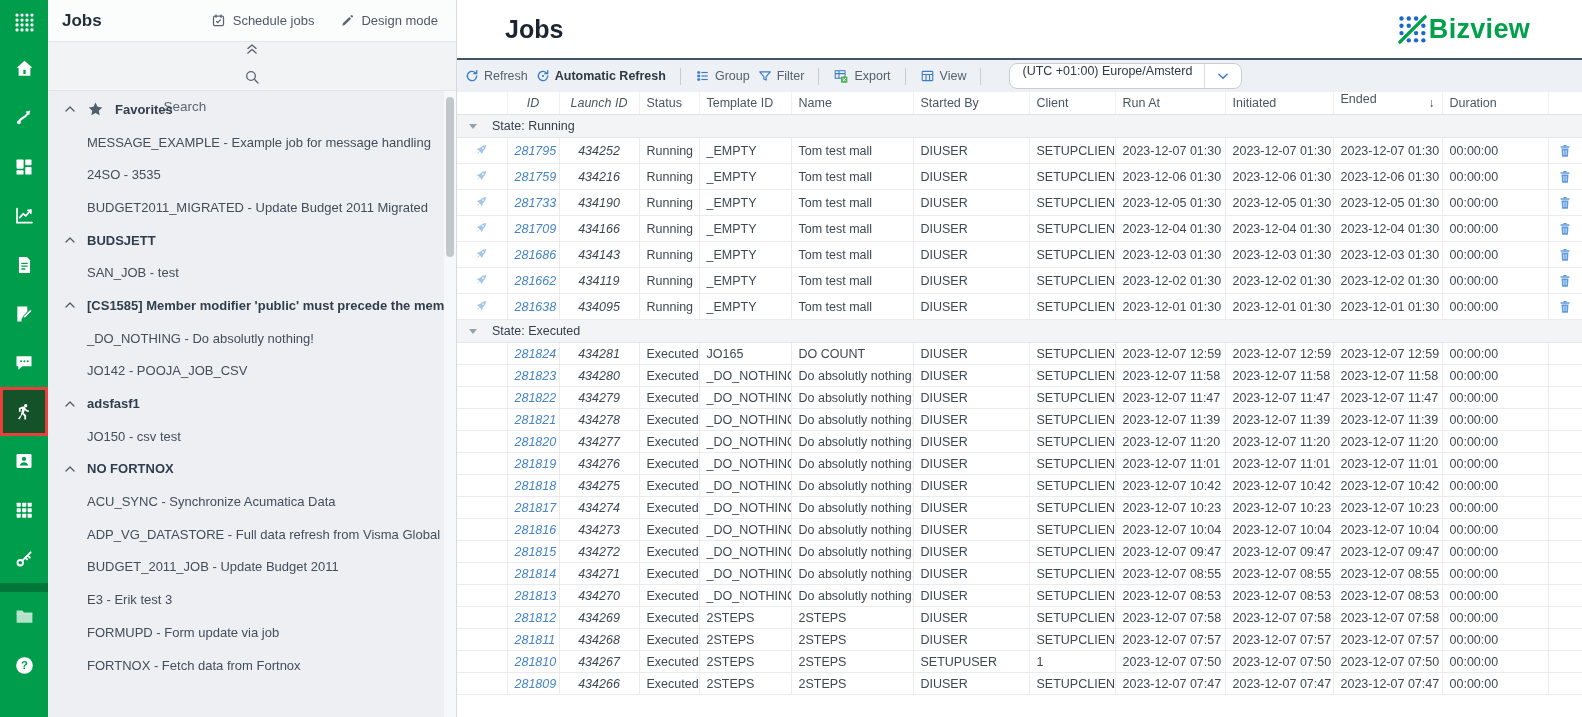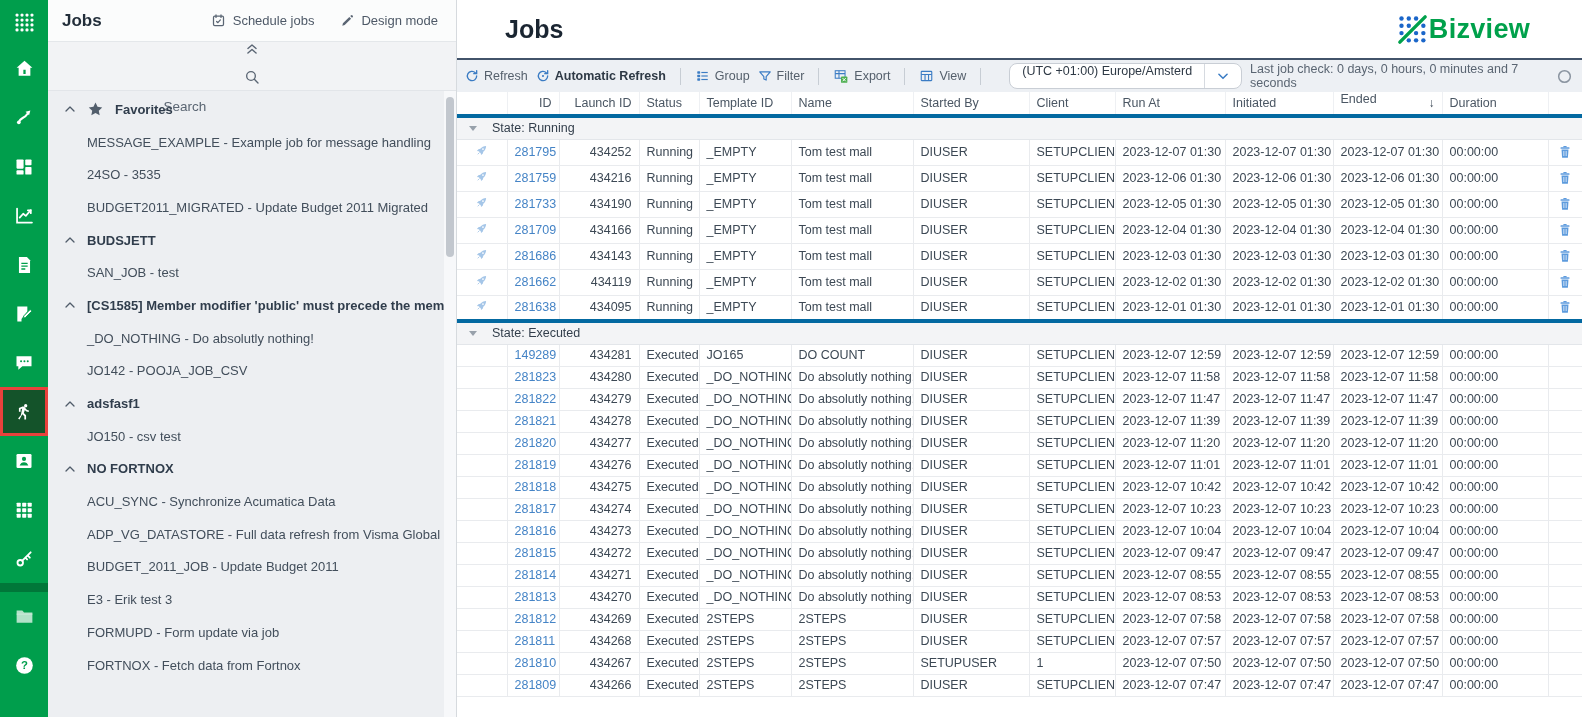--- a/index.html
+++ b/index.html
@@ -49,22 +49,22 @@
   
   .table-wrap { flex:1; overflow:hidden; background:#fff; }
   table { border-collapse:collapse; table-layout:fixed; width:100%; }
   th { height:22px; font-weight:normal; font-size:12.5px; color:#4A5663; text-align:left; padding:0 7px;
        border-bottom:1px solid #DFE3E7; border-right:1px solid #EEF0F3; white-space:nowrap; overflow:hidden; }
   td { font-size:12.5px; color:#3C4854; padding:0 7px; border-bottom:1px solid #E9EBEE; border-right:1px solid #E9EBEE;
        overflow:hidden; white-space:nowrap; }
   th:last-child, td:last-child { border-right:none; }
   tr.running td { height:26px; }
   tr.executed td { height:22px; }
-  th:nth-child(2), th:nth-child(3), td.num { text-align:right; }
-  .group-td { background:#F3F4F6; color:#323E4B; height:23px; border-top:4px solid #0369a1; border-bottom:1px solid #E3E6EA; padding-left:12px; }
+  th:nth-child(2), th:nth-child(3), td.num { text-align:center;font-style:italic; }
+  .group-td { background:#F3F4F6; color:#323E4B; height:23px; border-top:1px solid #0369a1; border-bottom:1px solid #E3E6EA; padding-left:12px; }
   .tri { display:inline-block; width:0; height:0; border-left:4px solid transparent; border-right:4px solid transparent; border-top:5px solid #98A1AB; margin-right:15px; vertical-align:middle; }
   .id-link { color:#4584C6; cursor:pointer; }
   .icon-cell { text-align:center; }
   .action-cell { text-align:center; padding:0; }
   .trash-btn { background:none; border:none; cursor:pointer; padding:1px 2px; display:inline-flex; vertical-align:middle; }
   .sort-arrow { float:right; color:#3A4654; font-size:12px; line-height:22px; }
   .ic { display:inline-flex; align-items:center; }
 </style>
 </head>
 <body>
@@ -415,28 +415,20 @@
     <span class="tz-select">
       <span class="tz-text">(UTC +01:00) Europe/Amsterd</span>
       <span class="tz-chev">
           <span class="ic">
             <svg width="14" height="14" viewBox="0 0 24 24" fill="none" stroke="#3B7CC4" stroke-width="2.6" stroke-linecap="round" stroke-linejoin="round">
               <path d="M5 9l7 7 7-7"></path>
             </svg>
           </span>
         </span>
     </span>
-    <span class="last-check">
-      <span>Last job check: 0 days, 0 hours, 0 minutes and 7 seconds</span>
-      <span class="ic">
-          <svg width="15" height="15" viewBox="0 0 16 16">
-            <circle cx="8" cy="8" r="6.2" fill="none" stroke="#8A94A0" stroke-width="1.6"></circle>
-          </svg>
-        </span>
-    </span>
   </div>
   <div class="table-wrap">
     <table>
       <colgroup>
         <col style="width:50px">
           <col style="width:52px">
           <col style="width:80px">
           <col style="width:60px">
         <col style="width:92px">
           <col style="width:122px">
@@ -663,21 +655,21 @@
                   </g>
                   <path d="M9.7 11.5v10M14.3 11.5v10" stroke="#EAF2FB" stroke-width="1.7"></path>
                 </svg>
               </button></td>
           </tr>
           <tr>
             <td colspan="13" class="group-td"><span class="tri"></span><span>State: Executed</span></td>
           </tr>
           <tr class="executed">
             <td class="icon-cell"></td>
-            <td class="num"><span class="id-link">149289</span></td>
+            <td class="num"><span class="id-link">281824</span></td>
             <td class="num">434281</td>
             <td>Executed</td>
             <td>JO165</td>
             <td>DO COUNT</td>
             <td>DIUSER</td>
             <td>SETUPCLIENT</td>
             <td>2023-12-07 12:59</td>
             <td>2023-12-07 12:59</td>
             <td>2023-12-07 12:59</td>
             <td>00:00:00</td>

